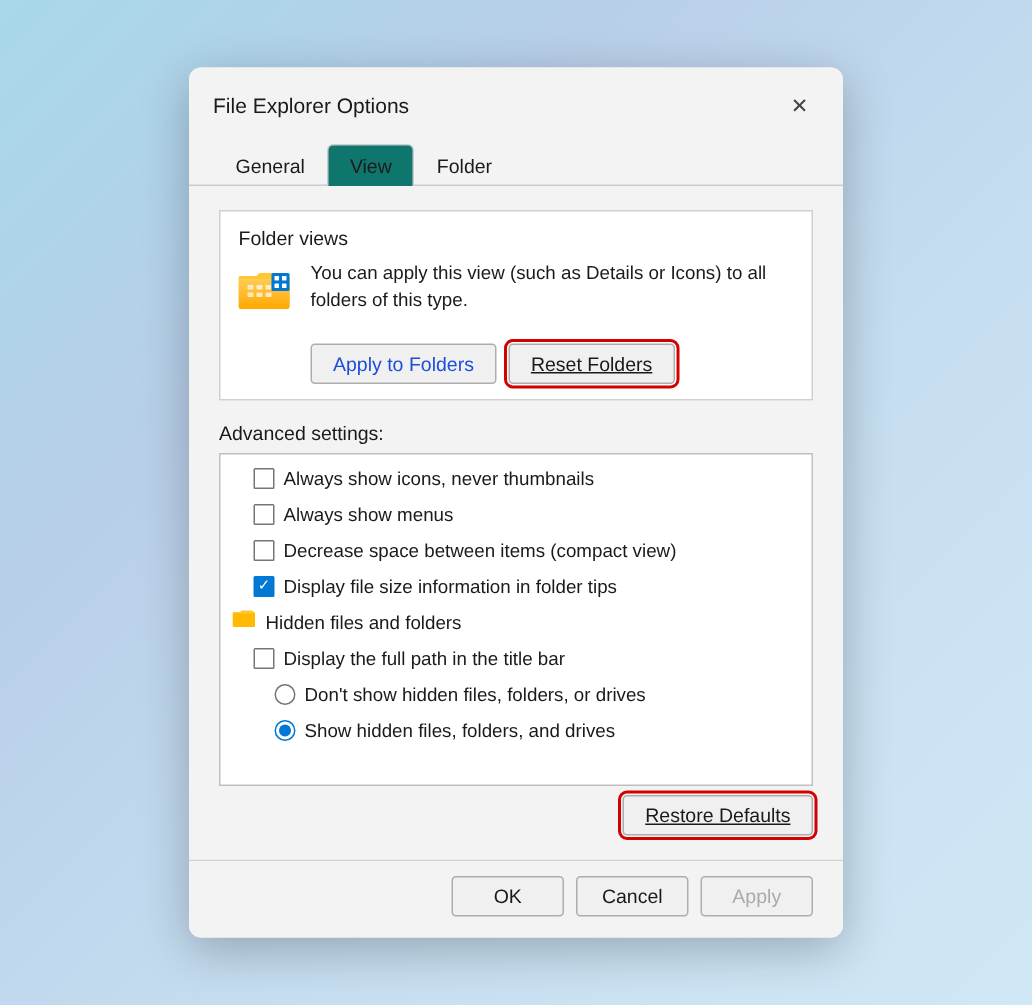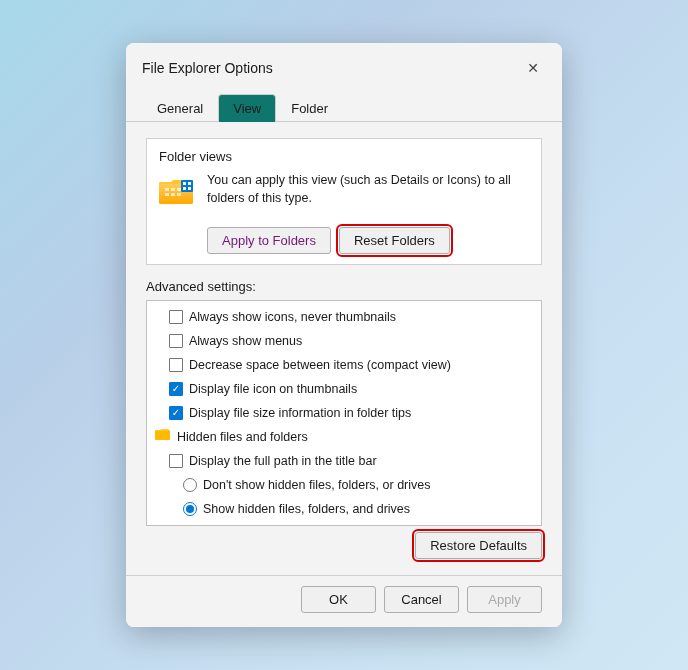--- a/index.html
+++ b/index.html
@@ -137,28 +137,29 @@
       font-size: 13px;
       cursor: pointer;
       border-radius: 3px;
       border: 1px solid #adadad;
       background: #f0f0f0;
       color: #1a1a1a;
       white-space: nowrap;
     }
 
     .btn:disabled, .btn.disabled {
-      color: #701a75;
+      color: #1d4ed8;
       background: #f0f0f0;
       cursor: default;
     }
 
     .btn.highlighted {
       outline: 2px solid #d50000;
       outline-offset: 1px;
+      text-decoration: underline;
     }
 
     .advanced-section {
       flex: 1;
       display: flex;
       flex-direction: column;
     }
 
     .advanced-label {
       font-size: 13px;
@@ -365,24 +366,20 @@
           <div class="list-item sub">
             <span class="checkbox-custom"></span>
             <span>Always show menus</span>
           </div>
           <div class="list-item sub">
             <span class="checkbox-custom"></span>
             <span>Decrease space between items (compact view)</span>
           </div>
           <div class="list-item sub">
             <span class="checkbox-custom checked"></span>
-            <span>Display file icon on thumbnails</span>
-          </div>
-          <div class="list-item sub">
-            <span class="checkbox-custom checked"></span>
             <span>Display file size information in folder tips</span>
           </div>
           <div class="list-item category">
             <span><svg width="16" height="14" viewBox="0 0 16 14" xmlns="http://www.w3.org/2000/svg">
         <rect x="0" y="3" width="15" height="10" rx="1" fill="#FFB900"></rect>
         <path d="M0 4 Q0 3 1 3 L5 3 L6 2 L13 2 Q14 2 14 3 L14 4 Z" fill="#FFC832"></path>
       </svg></span>
             <span>Hidden files and folders</span>
           </div>
           <div class="list-item sub">

